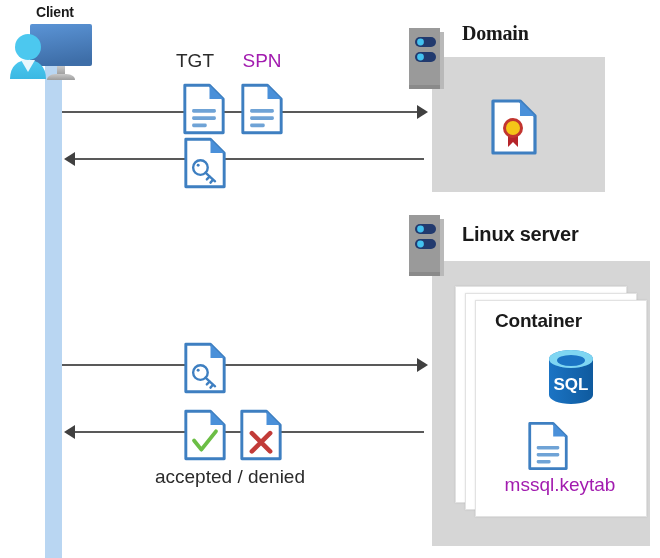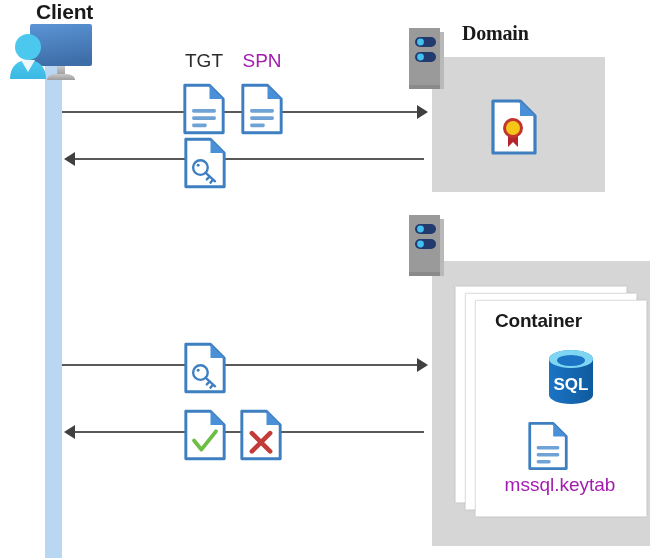--- a/index.html
+++ b/index.html
@@ -18,21 +18,21 @@
   .abs { position: absolute; }
 
   
   .title-bold {
     font-weight: bold;
     color: #1a1a1a;
     letter-spacing: -0.2px;
   }
   #client-title {
     left: 36px; top: 0px;
-    font-size: 21px;
+    font-size: 14px;
     line-height: 24px;
   }
   #dc-title {
     left: 462px; top: 20px;
     font-size: 20px;
     line-height: 26px;
     width: 160px;
     font-family: Liberation Serif, serif;
   }
   #linux-title {
@@ -185,20 +185,21 @@
       <rect x="0" y="0" width="31" height="57" fill="#9a9a9a"></rect>
       <rect x="31" y="4" width="4" height="57" fill="#b9b9b9"></rect>
       <rect x="0" y="57" width="31" height="4" fill="#8a8a8a"></rect>
       <rect x="6" y="9" width="21" height="10" rx="5" fill="#223a6e"></rect>
       <circle cx="11.5" cy="14" r="3.4" fill="#43c2f0"></circle>
       <rect x="6" y="24" width="21" height="10" rx="5" fill="#223a6e"></rect>
       <circle cx="11.5" cy="29" r="3.4" fill="#43c2f0"></circle>
     </svg>
   </div>
 
+  <div class="abs title-bold" id="linux-title">Linux server</div>
 
   <div class="abs card" id="card-back"></div>
   <div class="abs card" id="card-mid"></div>
   <div class="abs card" id="card-front"></div>
 
   <div class="abs title-bold" id="container-title">Container</div>
 
   <div class="abs" style="left:546px; top:348px;">
     <svg class="icon-box" width="50" height="58" viewBox="0 0 50 58">
       <defs>
@@ -223,21 +224,21 @@
       <rect x="10" y="36" width="26" height="4" rx="1.6" fill="#6fa3d6"></rect>
       <rect x="10" y="44" width="16" height="4" rx="1.6" fill="#6fa3d6"></rect>
     </svg>
   </div>
 
   <div class="abs" id="keytab-label">mssql.keytab</div>
 
   <div class="abs arrow-line" style="left:62px; top:111px; width:362px;"></div>
   <div class="abs arrow-head right" style="left:417px; top:105px;"></div>
 
-  <div class="abs" id="tgt-label" class2="doc-label" style="left:176px; top:50px; width:56px; font-size:19px; color:#2b2b2b; text-align:center;">TGT</div>
+  <div class="abs" id="tgt-label" class2="doc-label" style="left:176px; top:50px; width:56px; font-size:19px; color:#2b2b2b; ">TGT</div>
   <div class="abs" id="spn-label" style="left:234px; top:50px; width:56px; font-size:19px; color:#a21caf; text-align:center;">SPN</div>
 
   <div class="abs" style="left:183px; top:83px;">
     <svg class="icon-box" width="42" height="52" viewBox="0 0 46 56">
       <path d="M2 2 H29 L44 17 V54 H2 Z" fill="#ffffff" stroke="#3e7fc1" stroke-width="3.2" stroke-linejoin="round"></path>
       <path d="M29 2 L44 17 H29 Z" fill="#4a90d9"></path>
       <rect x="10" y="28" width="26" height="4" rx="1.6" fill="#6fa3d6"></rect>
       <rect x="10" y="36" width="26" height="4" rx="1.6" fill="#6fa3d6"></rect>
       <rect x="10" y="44" width="16" height="4" rx="1.6" fill="#6fa3d6"></rect>
     </svg>
@@ -299,14 +300,15 @@
   </div>
 
   <div class="abs" style="left:240px; top:409px;">
     <svg class="icon-box" width="42" height="52" viewBox="0 0 46 56">
       <path d="M2 2 H29 L44 17 V54 H2 Z" fill="#ffffff" stroke="#3e7fc1" stroke-width="3.2" stroke-linejoin="round"></path>
       <path d="M29 2 L44 17 H29 Z" fill="#4a90d9"></path>
       <path d="M13 26 L33 46 M33 26 L13 46" fill="none" stroke="#c23b38" stroke-width="5" stroke-linecap="round"></path>
     </svg>
   </div>
 
+  <div class="abs" id="accepted-denied">accepted / denied</div>
 
 </div>
 
 </body></html>

